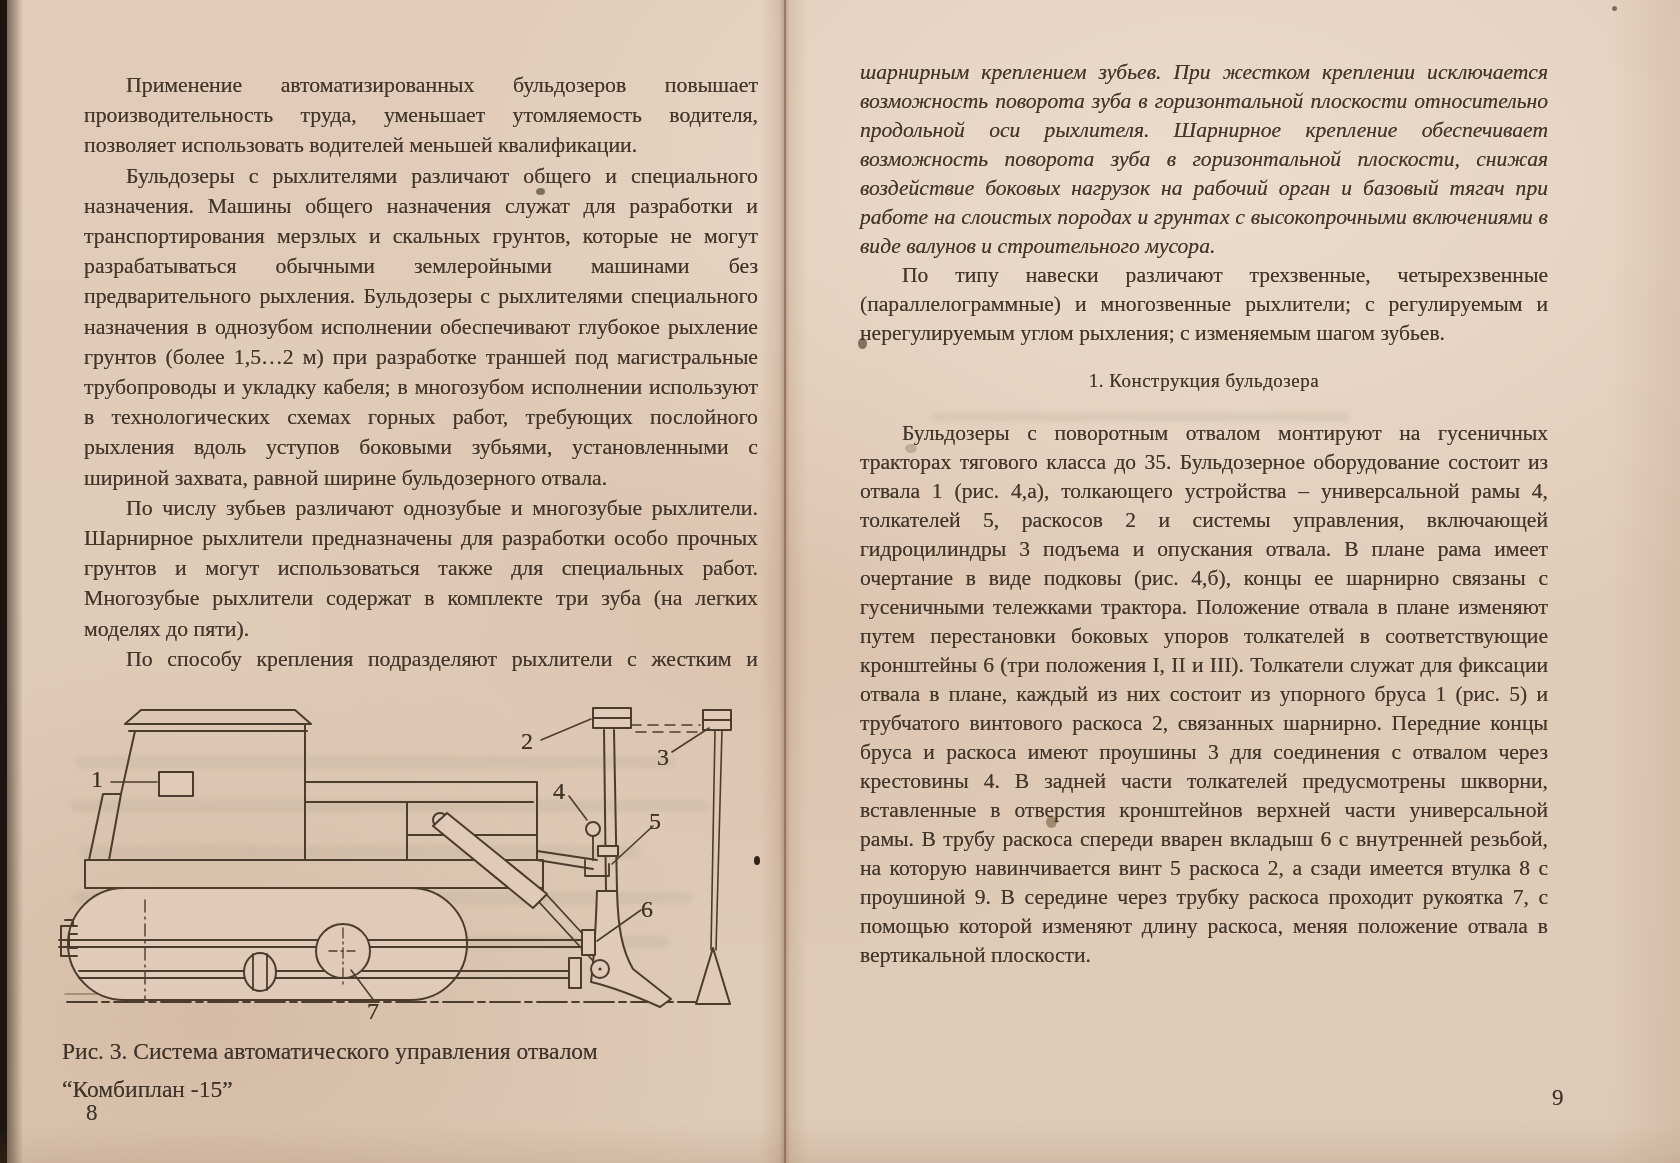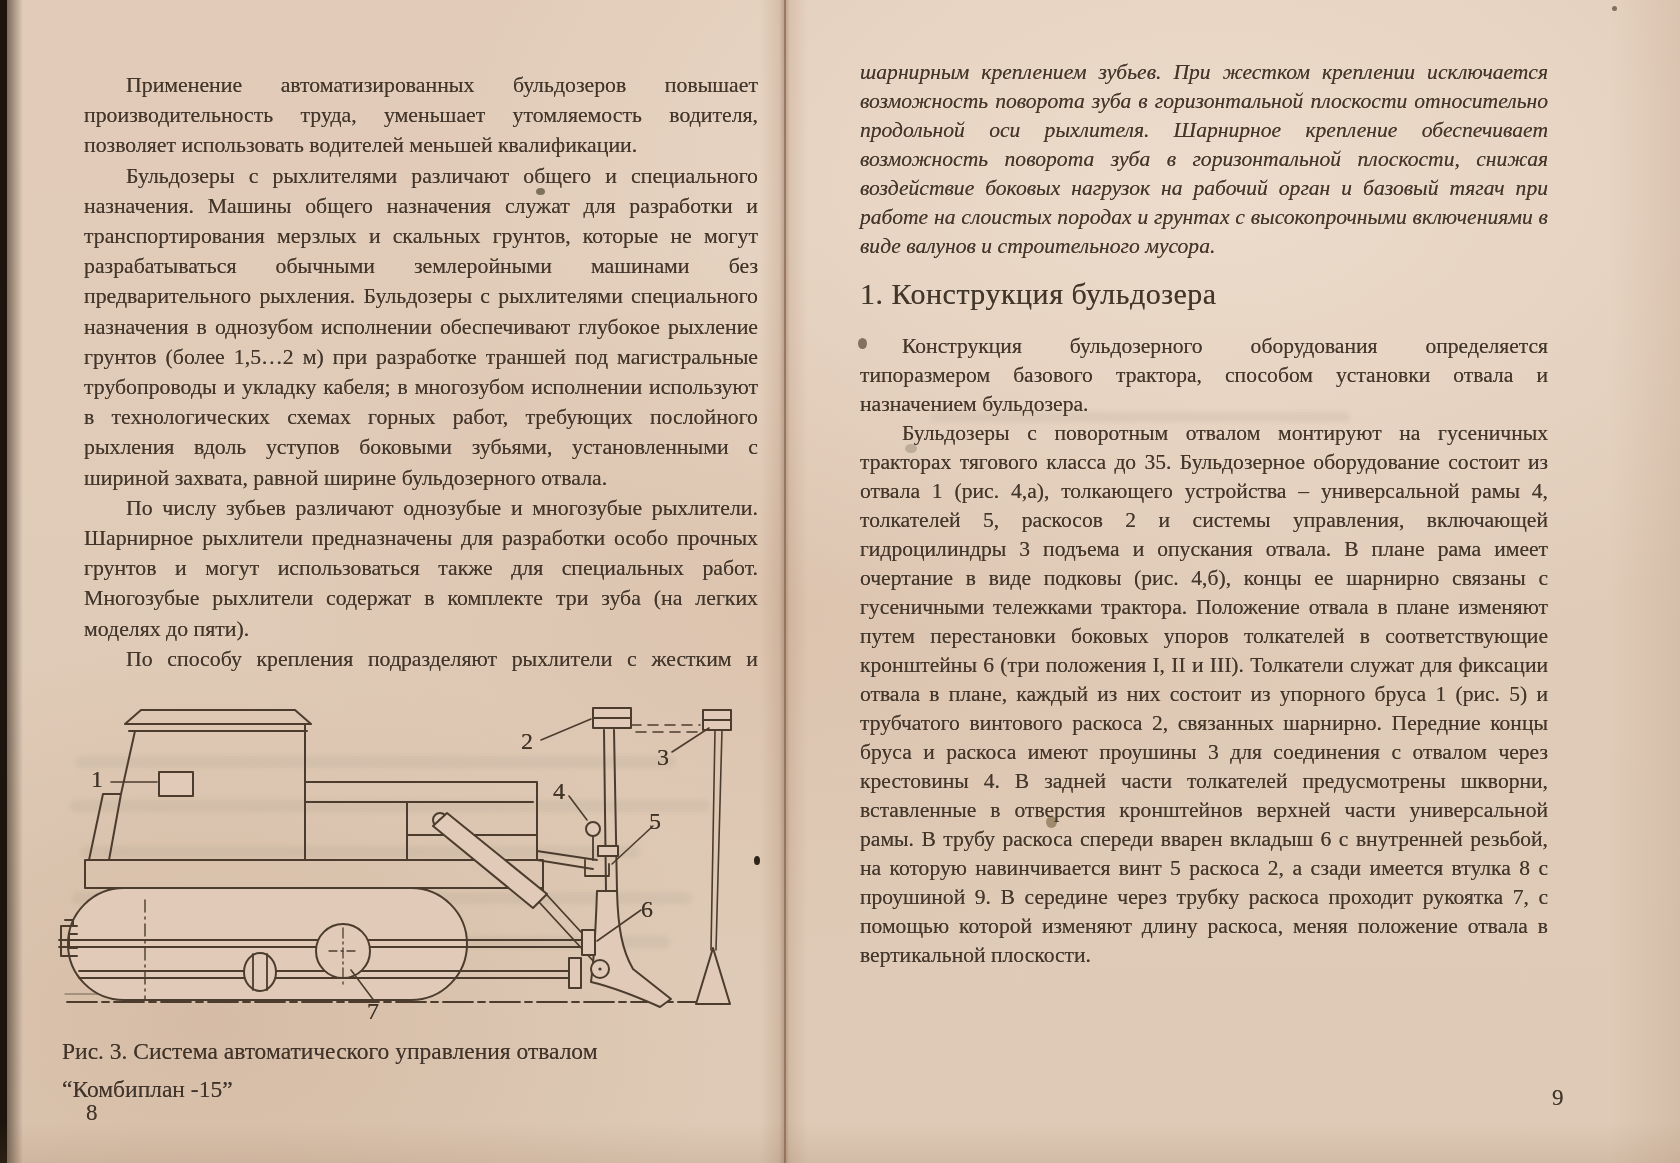--- a/index.html
+++ b/index.html
@@ -53,22 +53,23 @@
     text-indent:42px;
     text-shadow:0 0 .5px rgba(60,45,32,.65);
   }
   .page-text p.no-indent { text-indent:0;font-style:italic; }
   .page-text p.force-justify { text-align-last:justify;font-family:Liberation Serif, serif; }
   .left-text  { left:62px;  top:70px; width:674px; font-size:21.8px; line-height:30.2px;margin-left:22px; }
   .right-text { left:860px; top:58px; width:688px; font-size:21.6px; line-height:29px; }
 
   .right-text h2 {
     margin:18px 0 24px 0;
-    font-size:30px;
+    font-size:19px;
     font-weight:normal;
+    text-align:center;
     text-indent:0;
     letter-spacing:.5px;
     text-shadow:0 0 .5px rgba(60,45,32,.7);
   }
 
   .figure {
     position:absolute; left:55px; top:688px; width:660px; height:340px;
     overflow:visible;
   }
   .figure svg { position:absolute; left:0; top:0; overflow:visible; }
@@ -219,18 +220,18 @@
 
 <div class="caption">
   <div>Рис. 3. Система автоматического управления отвалом</div>
   <div>“Комбиплан -15”</div>
 </div>
 
 <span class="page-num left">8</span>
 
 <div class="page-text right-text">
   <p class="no-indent">шарнирным креплением зубьев. При жестком креплении исключается возможность поворота зуба в горизонтальной плоскости относительно продольной оси рыхлителя. Шарнирное крепление обеспечивает возможность поворота зуба в горизонтальной плоскости, снижая воздействие боковых нагрузок на рабочий орган и базовый тягач при работе на слоистых породах и грунтах с высокопрочными включениями в виде валунов и строительного мусора.</p>
+  <p>По типу навески различают трехзвенные, четырехзвенные (параллелограммные) и многозвенные рыхлители; с регулируемым и нерегулируемым углом рыхления; с изменяемым шагом зубьев.</p>
   <h2>1. Конструкция бульдозера</h2>
-  <p>Конструкция бульдозерного оборудования определяется типоразмером базового трактора, способом установки отвала и назначением бульдозера.</p>
   <p>Бульдозеры с поворотным отвалом монтируют на гусеничных тракторах тягового класса до 35. Бульдозерное оборудование состоит из отвала 1 (рис. 4,а), толкающего устройства – универсальной рамы 4, толкателей 5, раскосов 2 и системы управления, включающей гидроцилиндры 3 подъема и опускания отвала. В плане рама имеет очертание в виде подковы (рис. 4,б), концы ее шарнирно связаны с гусеничными тележками трактора. Положение отвала в плане изменяют путем перестановки боковых упоров толкателей в соответствующие кронштейны 6 (три положения I, II и III). Толкатели служат для фиксации отвала в плане, каждый из них состоит из упорного бруса 1 (рис. 5) и трубчатого винтового раскоса 2, связанных шарнирно. Передние концы бруса и раскоса имеют проушины 3 для соединения с отвалом через крестовины 4. В задней части толкателей предусмотрены шкворни, вставленные в отверстия кронштейнов верхней части универсальной рамы. В трубу раскоса спереди вварен вкладыш 6 с внутренней резьбой, на которую навинчивается винт 5 раскоса 2, а сзади имеется втулка 8 с проушиной 9. В середине через трубку раскоса проходит рукоятка 7, с помощью которой изменяют длину раскоса, меняя положение отвала в вертикальной плоскости.</p>
 </div>
 
 <span class="page-num right">9</span>
 
 </body></html>

